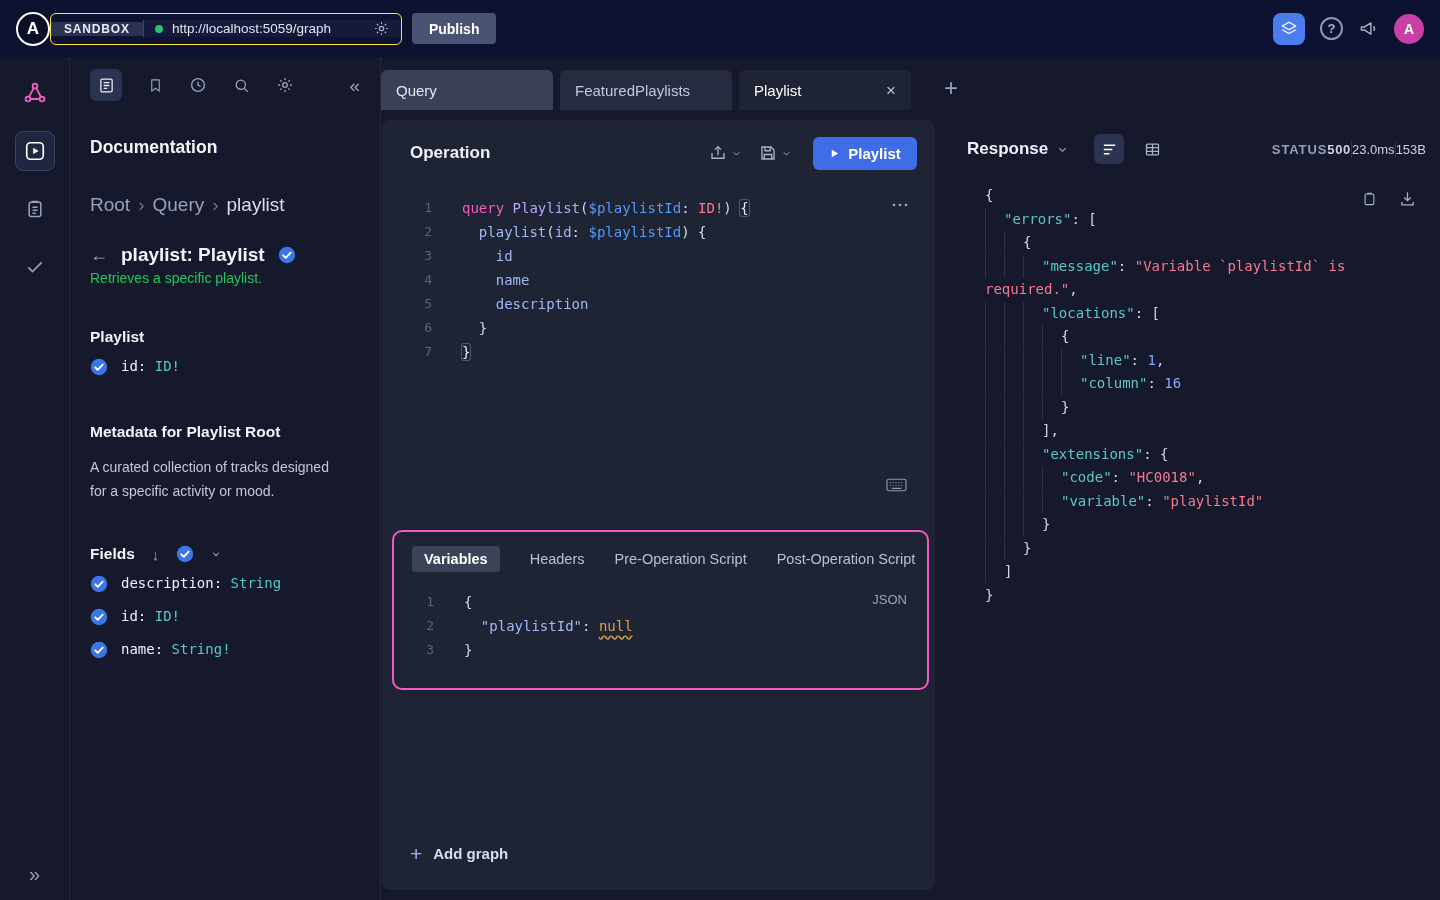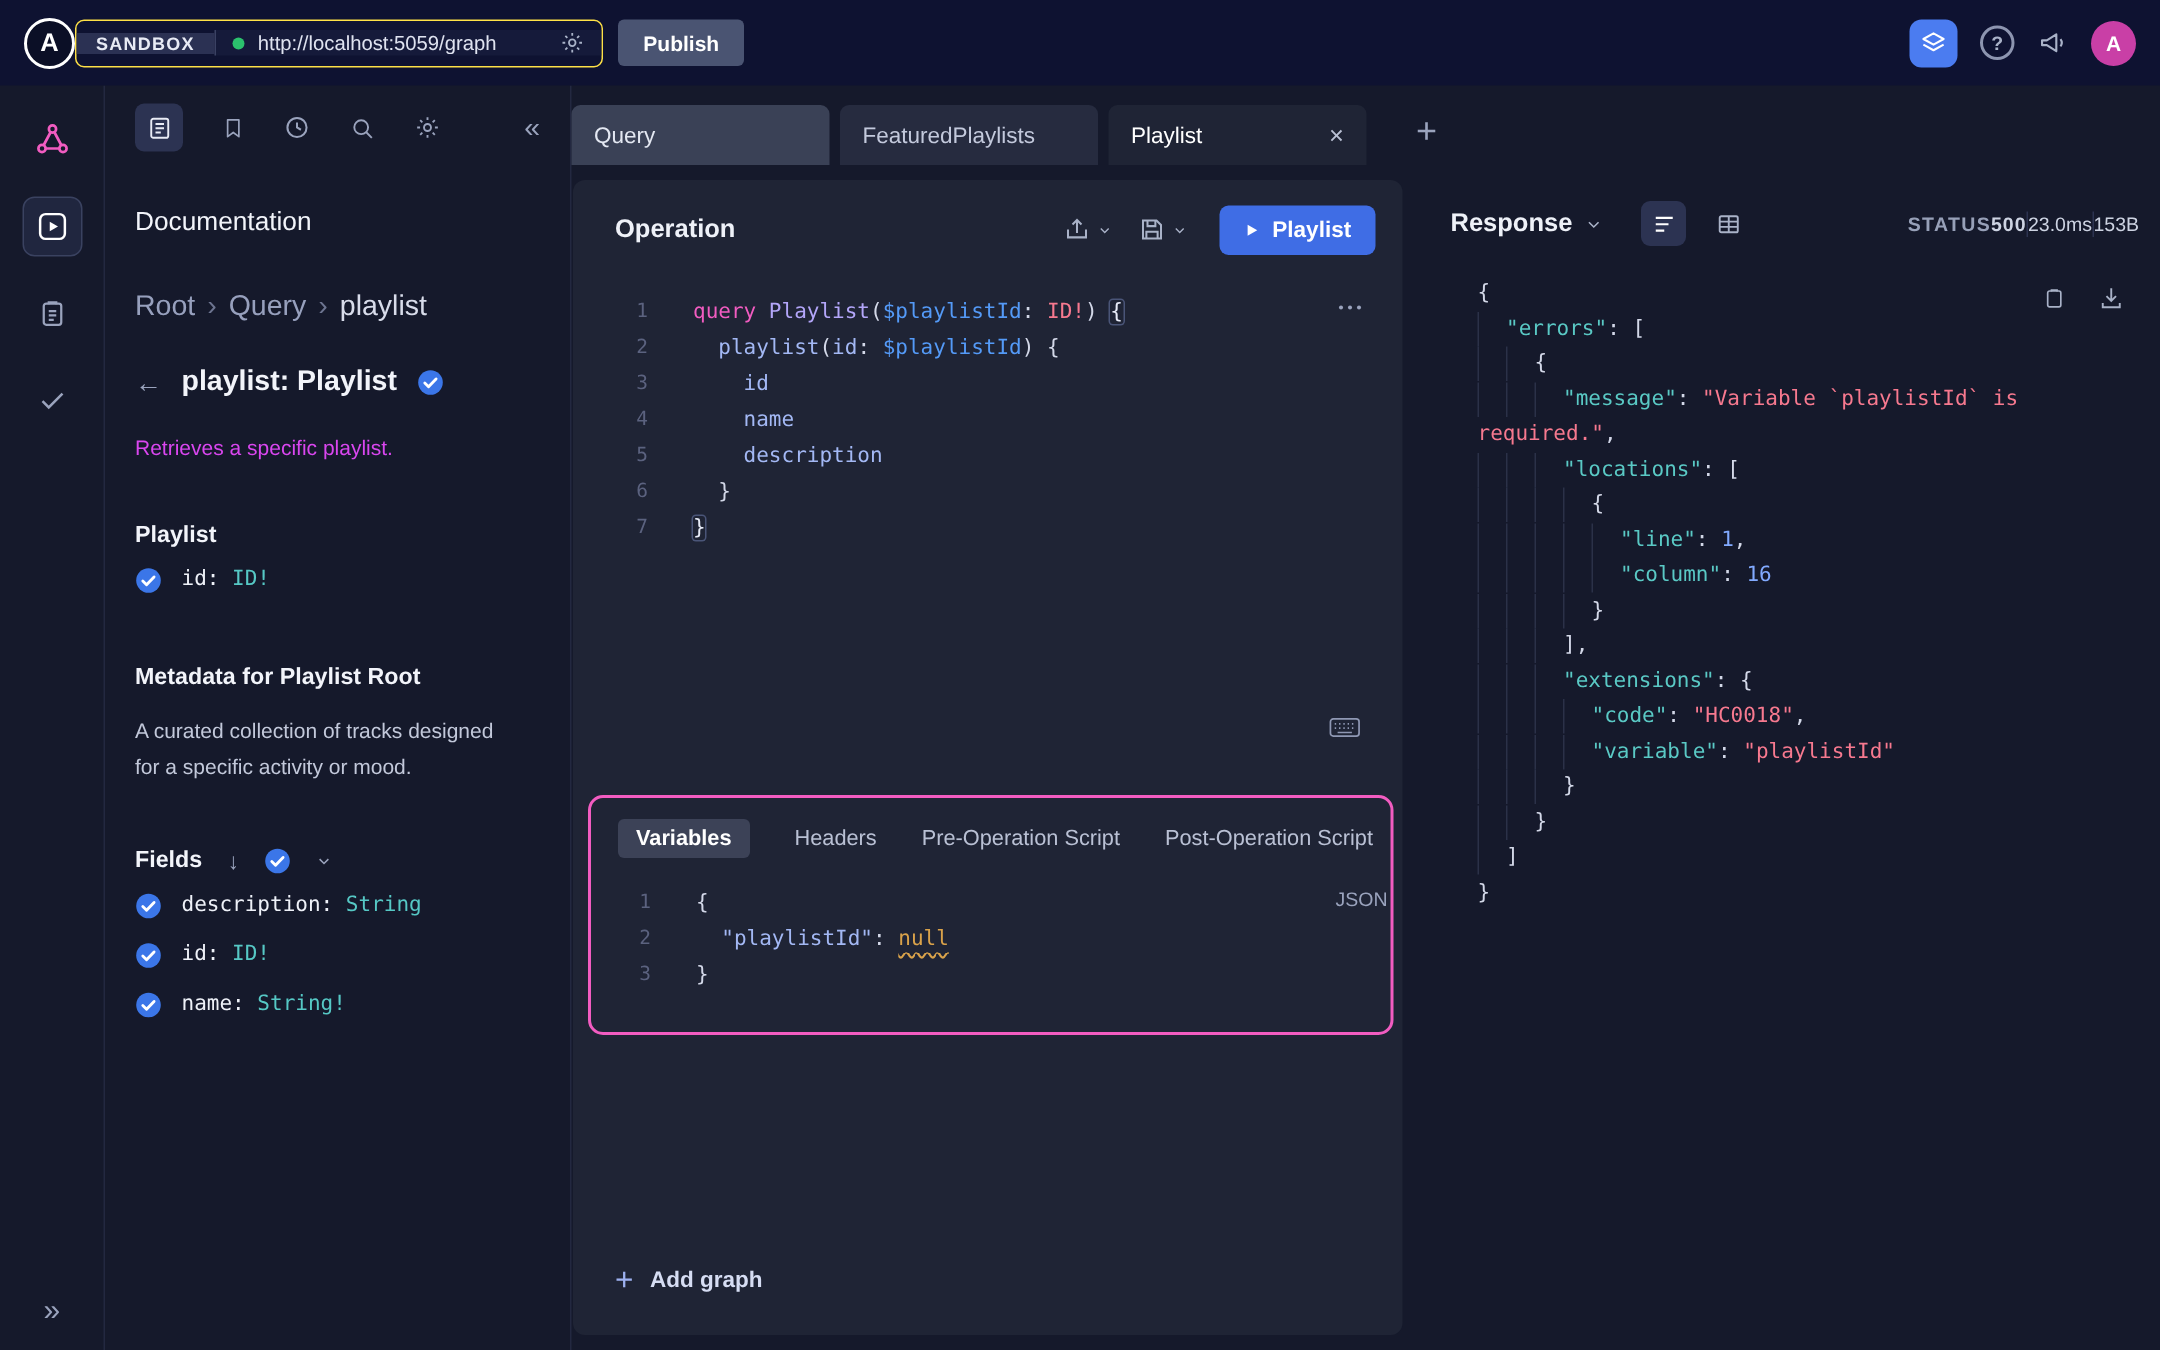--- a/index.html
+++ b/index.html
@@ -29,28 +29,28 @@
   .rail-btn{width:40px;height:40px;display:flex;align-items:center;justify-content:center;color:#9aa3bd;border-radius:8px;border:1px solid transparent}
   .rail-btn.pink{color:#f25cc1}
   .rail-btn.active{background:#20263f;border-color:#3a4260;color:#fff}
   .rail-bottom{margin-top:auto;margin-bottom:16px;color:#9aa3bd;font-size:20px;line-height:1}
 
   
   .docs{position:absolute;top:57px;left:70px;width:311px;bottom:0;border-right:1px solid #232840;padding:12px 20px 0;overflow:hidden;background:#15192b}
   .docs-toolbar{display:flex;align-items:center;gap:26px;height:32px;margin-bottom:36px;color:#9aa3bd}
   .active-sq{width:32px;height:32px;background:#2c3352;border-radius:6px;display:flex;align-items:center;justify-content:center;color:#e8ebf5}
   .collapse{margin-left:auto;font-size:19px;color:#9aa3bd;line-height:1}
-  .docs-title{font-size:17.5px;font-weight:400;color:#f2f4fa}
+  .docs-title{font-size:17.5px;font-weight:700;color:#f2f4fa}
   .breadcrumb{margin-top:36px;font-size:19px;color:#97a0bd}
   .bc-sep{margin:0 8px;color:#6c7490}
   .bc-item.last{color:#d8dcea}
   .item-row{margin-top:28px;display:flex;align-items:center;gap:13px}
   .back{color:#9aa3bd;font-size:18px;line-height:1}
   .item-title{font-size:19px;font-weight:700;color:#f2f4fa}
-  .item-desc{margin-top:24px;font-size:14px;color:#d946ef}
+  .item-desc{margin-top:4px;font-size:14px;color:#22c55e}
   .docs-h{margin-top:42px;font-size:15.5px;font-weight:700;color:#f2f4fa}
   .docs-h.meta{margin-top:32px}
   .doc-row{margin-top:0;height:33px;display:flex;align-items:flex-start;gap:13px;font-size:14px}
   .args-list{margin-top:12px}
   .fields-list{margin-top:12px}
   .mono-name{color:#eef1f8}
   .mono-type{color:#56c8c5}
   .meta-p{margin-top:14px;font-size:14px;line-height:24px;color:#c2c8da;width:242px}
   .fields-head{margin-top:42px;display:flex;align-items:center;gap:17px}
   .sort-arrow{color:#9aa3bd;font-size:15px}
@@ -91,21 +91,21 @@
   .tk-null{color:#d9a24a;text-decoration:underline wavy #d9a24a;text-underline-offset:4px}
   .op-dots{position:absolute;top:82px;right:26px;color:#9aa3bd}
   .kbd-icon{position:absolute;top:358px;right:28px;color:#8f98b4}
 
   
   .vars-box{position:absolute;left:10px;top:410px;width:537px;height:160px;border:2px solid #f25cc1;border-radius:10px;overflow:hidden;background:#1f2435}
   .vars-tabs{display:flex;align-items:center;height:48px;padding:6px 18px 0;gap:30px;font-size:14.5px;color:#b9c0d4;white-space:nowrap}
   .vtab{cursor:pointer}
   .vtab.active{background:#3c4257;color:#fff;font-weight:700;padding:5px 12px;border-radius:4px}
   .vars-editor{position:relative;padding-top:10px}
-  .json-label{position:absolute;top:12px;right:2px;font-size:13px;color:#9aa3bd;font-family:"Liberation Sans",sans-serif}
+  .json-label{position:absolute;top:12px;right:20px;font-size:13px;color:#9aa3bd;font-family:"Liberation Sans",sans-serif}
   .add-files{position:absolute;left:28px;bottom:26px;display:flex;align-items:center;gap:11px;cursor:pointer}
   .af-plus{color:#9db1f0;font-size:21px;line-height:1}
   .af-label{color:#d6ddf3;font-size:15px;font-weight:700}
 
   
   .response{position:absolute;left:950px;top:132px;right:0;bottom:0}
   .resp-header{display:flex;align-items:center;height:34px;padding:0 14px 0 17px}
   .resp-title{font-size:17px;font-weight:700}
   .resp-chev{margin-left:9px;color:#a9b2c8;display:flex}
   .view-btns{display:flex;gap:13px;margin-left:26px}

